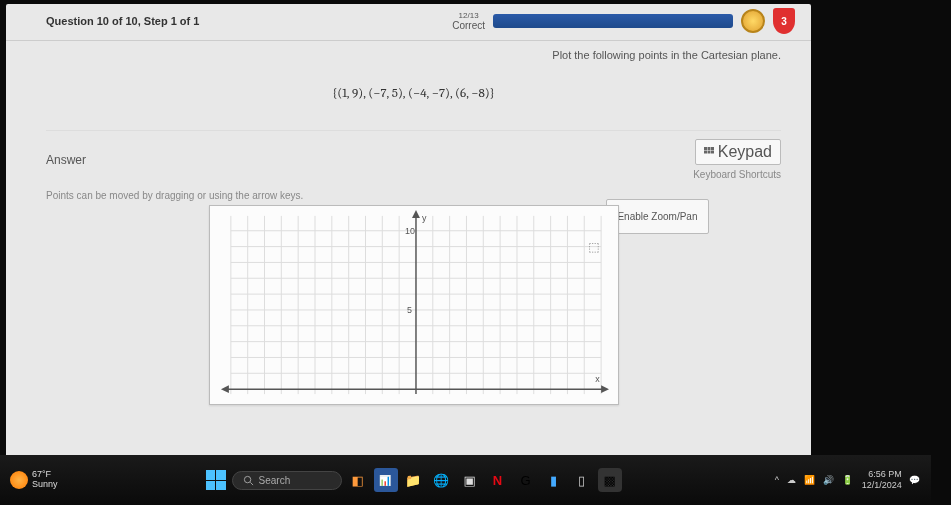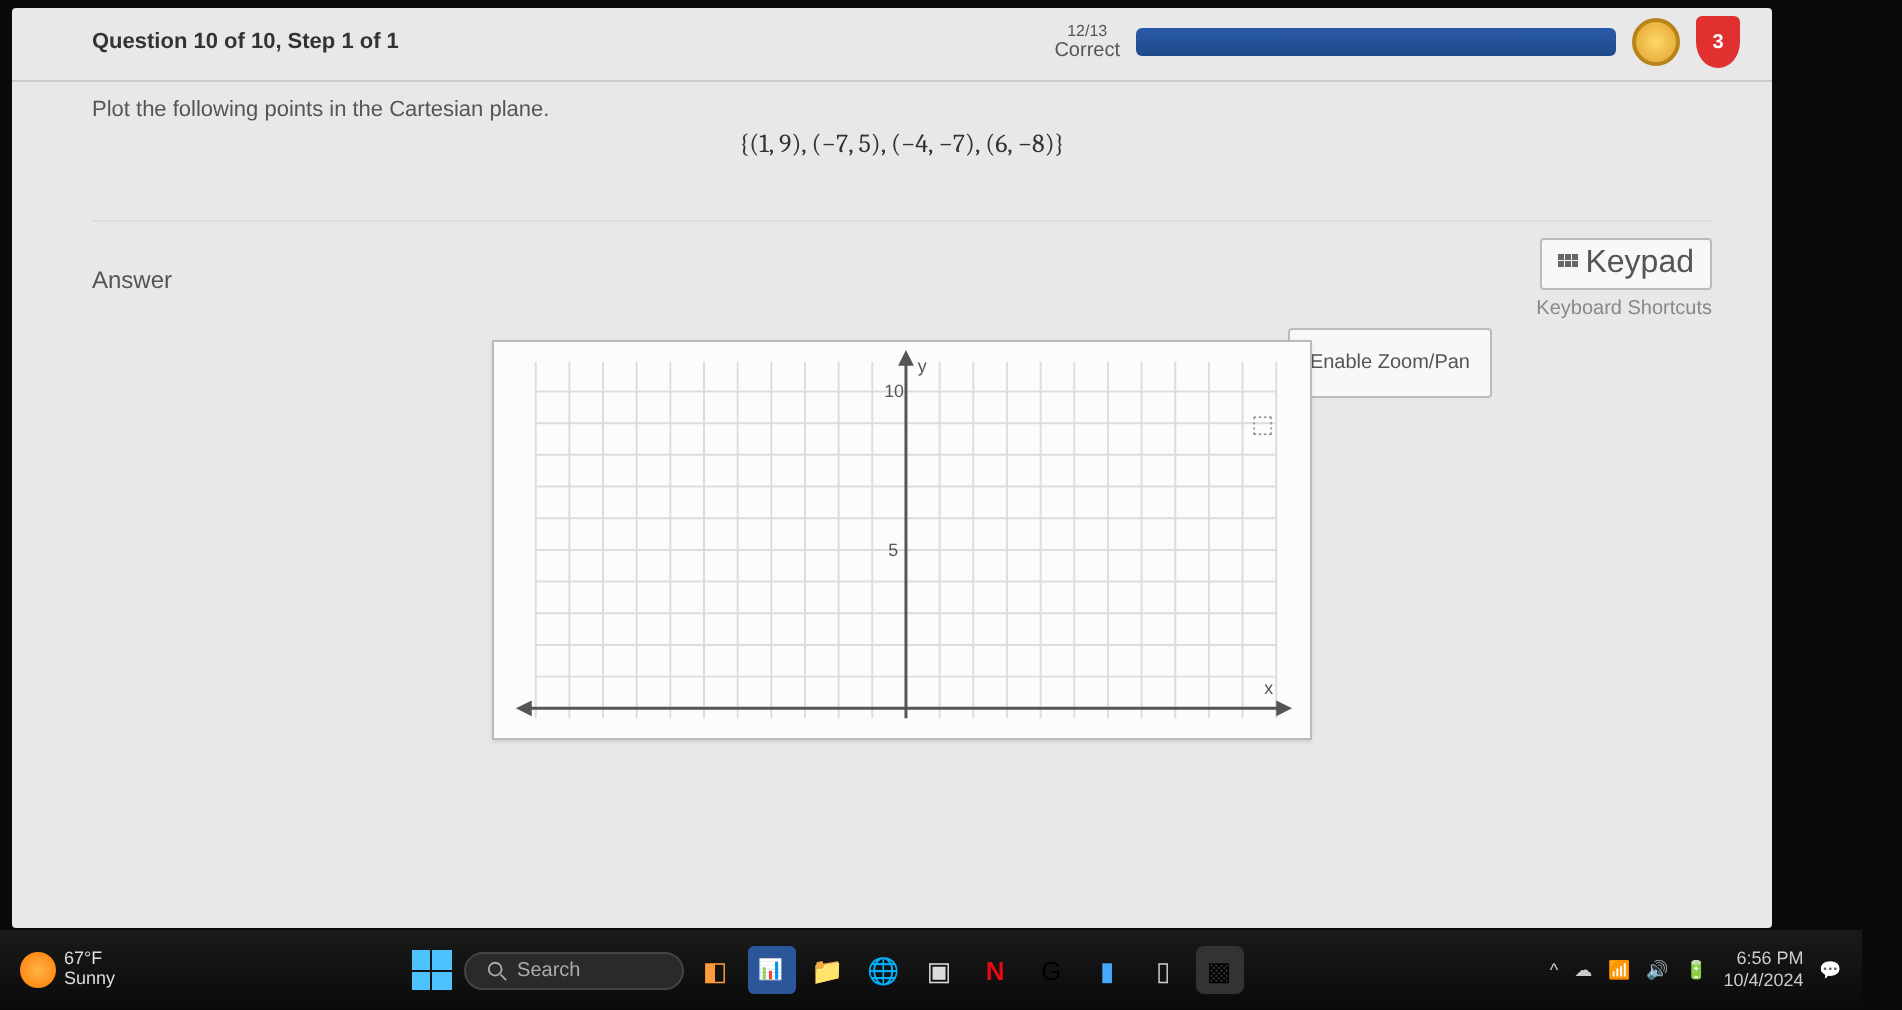--- a/index.html
+++ b/index.html
@@ -1,53 +1,53 @@
 <!DOCTYPE html>
 <html><head>
 <meta charset="utf-8">
 <style>
   * { box-sizing: border-box; margin: 0; padding: 0; }
   body { font-family: Arial, sans-serif; background: #000; width: 951px; height: 505px; overflow: hidden; position: relative; }
   
   .screen { background: #0a0a0a; width: 951px; height: 505px; padding: 4px 20px 0 6px; }
-  .app-frame { background: #e8e8e8; width: 880px; height: 460px; border-radius: 2px; position: relative; overflow: hidden; }
+  .app-frame { background: #e8e8e8; width: 805px; height: 460px; border-radius: 2px; position: relative; overflow: hidden; }
   
   .topbar { display: flex; align-items: center; padding: 4px 16px 6px 40px; border-bottom: 1px solid #ccc; }
   .q-label { font-size: 11px; font-weight: bold; color: #333; }
   .correct-area { margin-left: auto; display: flex; align-items: center; gap: 8px; }
   .correct-txt { font-size: 10px; color: #555; text-align: center; }
   .progress { width: 240px; height: 14px; background: linear-gradient(#2a5aa8,#1e4a8c); border-radius: 3px; }
   .coin { width: 24px; height: 24px; border-radius: 50%; background: radial-gradient(#ffd966,#e0a030); border: 2px solid #b8841a; }
   .shield { width: 22px; height: 26px; background: #e03030; border-radius: 3px 3px 50% 50%; display:flex;align-items:center;justify-content:center;color:#fff;font-size:10px;font-weight:bold; }
   
   .content { padding: 8px 30px 8px 40px; height: 405px; overflow-y: auto; position: relative; }
   .content::-webkit-scrollbar { width: 10px; }
   .content::-webkit-scrollbar-track { background: #ddd; }
   .content::-webkit-scrollbar-thumb { background: #888; border-radius: 4px; }
   
-  .prompt { font-size: 11px; color: #555; margin-bottom: 4px; }
+  .prompt { font-size: 11px; color: #555; margin-bottom: 24px; text-align: right; }
   .points-set { font-size: 13px; color: #333; text-align: center; margin-bottom: 30px; font-family: 'Cambria', serif; }
   
   .answer-row { display: flex; align-items: center; margin-bottom: 10px; border-top:1px solid #ddd; padding-top:8px;gap:24px; }
   .answer-h { font-size: 12px; color: #555; }
   .keypad-box { margin-left: auto; text-align: right; }
   .keypad-btn { background: #f8f8f8; border: 1px solid #bbb; padding: 3px 8px; font-size: 16px; color: #555; display: inline-flex; align-items: center; gap: 4px; cursor: pointer; border-radius:2px; }
   .keypad-icon { width: 10px; height: 10px; }
   .shortcuts { font-size: 10px; color: #888; margin-top: 4px; }
   
   .hint { font-size: 10px; color: #888; margin-bottom: 4px; }
   
   .graph-area { position: relative; width: 410px; margin: 0 auto 10px; }
   .zoom-btn { position: absolute; right: -90px; top: -6px; background: #f8f8f8; border: 1px solid #bbb; padding: 11px 10px; font-size: 10px; color: #555; cursor: pointer; border-radius:2px; }
   .graph-box { border: 1px solid #bbb; background: #fcfcfc; width: 410px; height: 200px; position: relative; box-shadow: 0 1px 2px rgba(0,0,0,0.1); }
   
   .submit-row { text-align: right; padding-right: 10px; }
   .submit-btn { background: #2863c7; color: #fff; border: none; padding: 8px 16px; font-size: 11px; cursor: pointer; border-radius: 2px; }
   
-  .taskbar { position: absolute; bottom: 0; left: 0; right: 20px; height: 40px; background: linear-gradient(#1a1a1a,#0a0a0a); display: flex; align-items: center; padding: 0 10px; gap: 6px; }
+  .taskbar { position: absolute; bottom: 0; left: 0; right: 20px; height: 50px; background: linear-gradient(#1a1a1a,#0a0a0a); display: flex; align-items: center; padding: 0 10px; gap: 6px; }
   .weather { display: flex; align-items: center; gap: 4px; color: #ddd; font-size: 9px; line-height:1.1; }
   .weather-icon { width: 18px; height: 18px; border-radius: 50%; background: radial-gradient(#ffb347,#ff7b00); }
   .tb-center { margin-left: 140px; display: flex; align-items: center; gap: 4px; }
   .win-icon { width:20px; height:20px; display:grid; grid-template:1fr 1fr/1fr 1fr; gap:1px; }
   .win-icon div{background:#4cc2ff;}
   .search { background: #2a2a2a; border: 1px solid #444; border-radius: 14px; padding: 3px 10px; display: flex; align-items: center; gap: 5px; width: 110px; color: #aaa; font-size: 10px; }
   .tb-icon { width: 24px; height: 24px; border-radius: 3px; display: flex; align-items: center; justify-content: center; font-size: 13px; }
   .tb-right { margin-left: auto; display: flex; align-items: center; gap: 8px; color: #ccc; font-size: 9px; }
   .clock { text-align: right; line-height: 1.2; }
   
@@ -91,20 +91,21 @@
                 <rect x="0" y="3.5" width="3" height="3" fill="#666"></rect>
                 <rect x="3.5" y="3.5" width="3" height="3" fill="#666"></rect>
                 <rect x="7" y="3.5" width="3" height="3" fill="#666"></rect>
               </svg>
             <span>Keypad</span>
           </button>
           <div class="shortcuts">Keyboard Shortcuts</div>
         </div>
       </div>
 
+      <div class="hint">Points can be moved by dragging or using the arrow keys.</div>
 
       <div class="graph-area">
         <button class="zoom-btn">Enable Zoom/Pan</button>
         <div class="graph-box">
           <span class="cursor-ic">⬚</span>
           <svg class="grid-svg" viewBox="0 0 410 200">
             <g>
               <line class="g" x1="20" y1="10" x2="20" y2="190"></line>
                 <line class="g" x1="37" y1="10" x2="37" y2="190"></line>
                 <line class="g" x1="54" y1="10" x2="54" y2="190"></line>
@@ -190,18 +191,18 @@
       <div class="tb-icon" style="background:#333;border-radius:4px">▩</div>
     </div>
     <div class="tb-right">
       <span>^</span>
       <span>☁</span>
       <span>📶</span>
       <span>🔊</span>
       <span>🔋</span>
       <div class="clock">
         <div>6:56 PM</div>
-        <div>10/4/2024</div>
+        <div>12/1/2024</div>
       </div>
       <span>💬</span>
     </div>
   </div>
 </div>
 
 </body></html>

